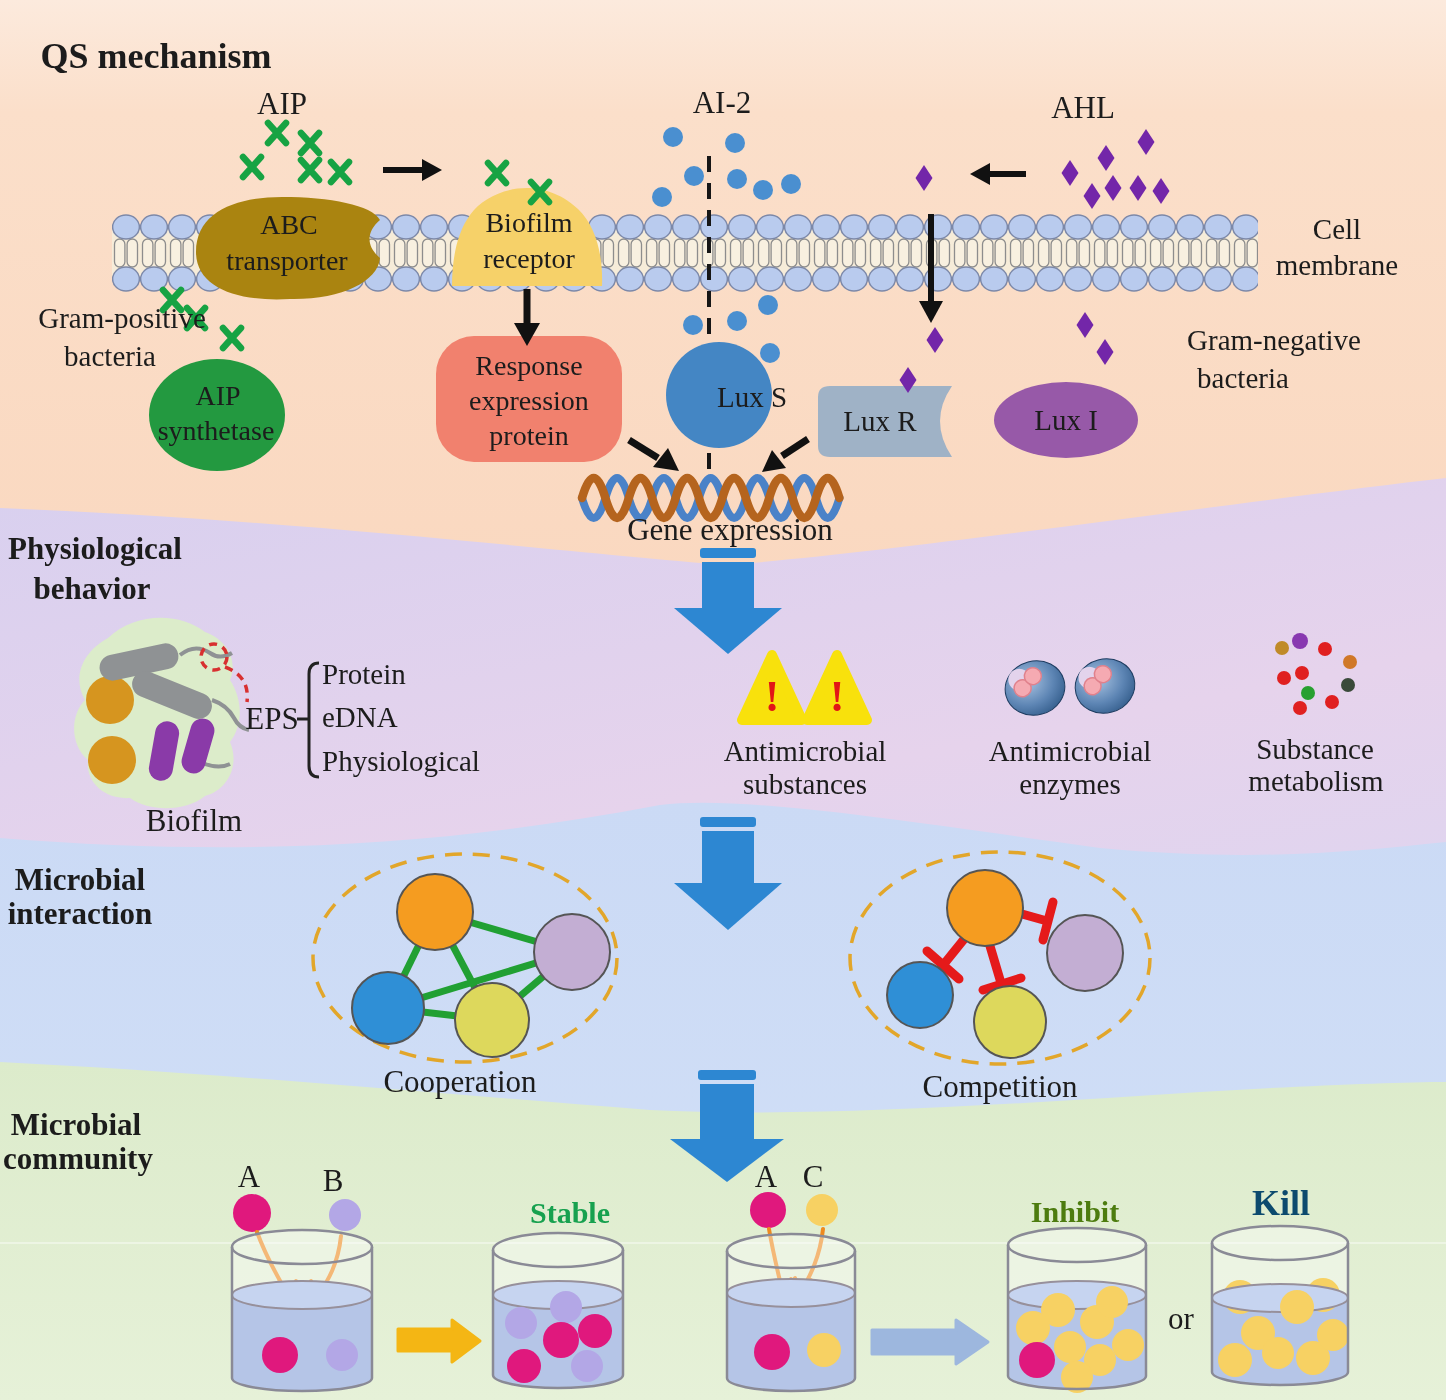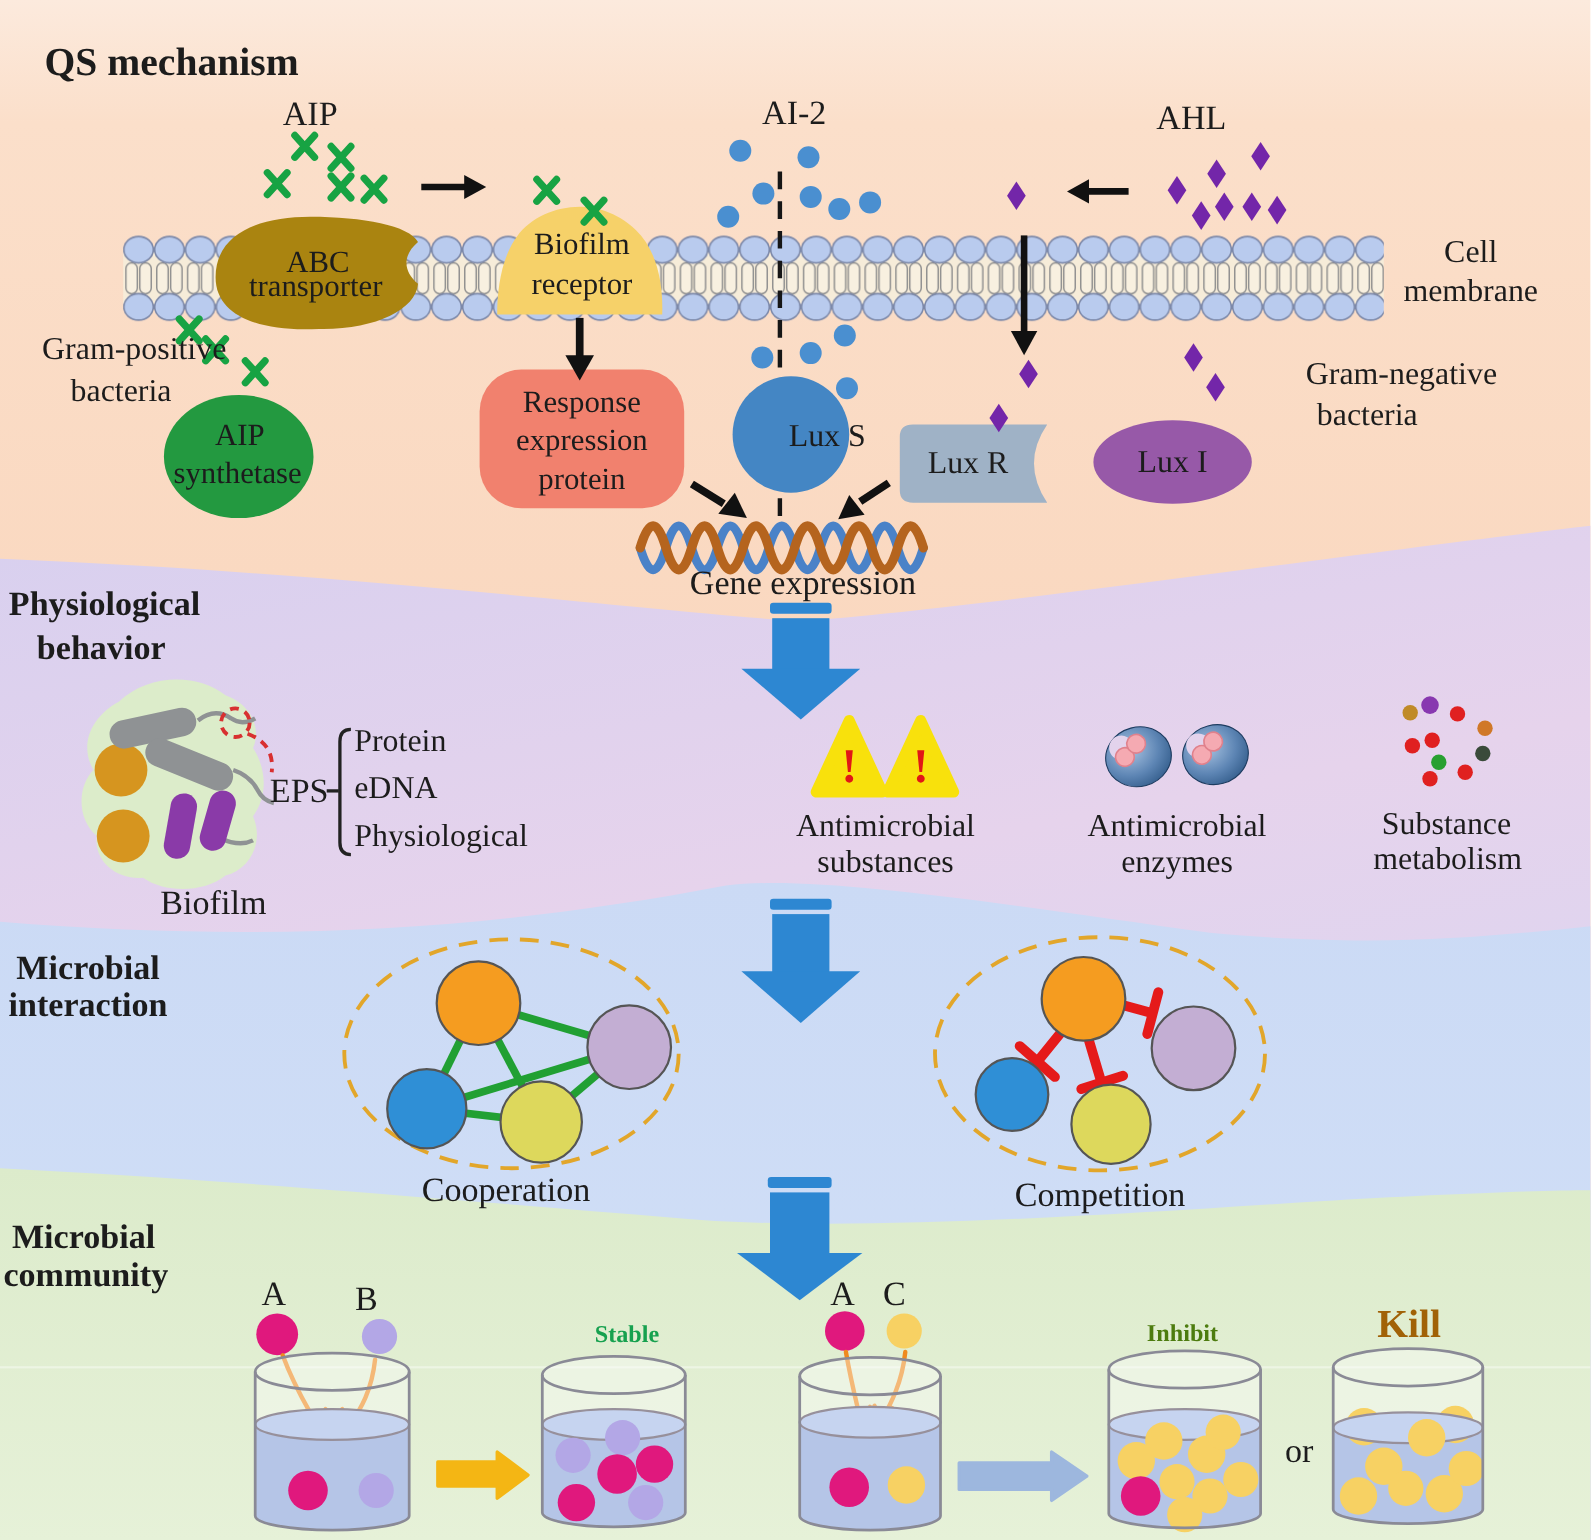--- a/index.html
+++ b/index.html
@@ -7,24 +7,24 @@
          font-family:"Liberation Serif",serif;}
   #stage svg{position:absolute;left:0;top:0;}
   .lbl{position:absolute;transform:translate(-50%,-50%);white-space:nowrap;
        color:#1c1c1c;line-height:1.05;}
   .lbl-left{position:absolute;transform:translate(0,-50%);white-space:nowrap;color:#1c1c1c;}
   .s36{font-size:36px;font-weight:700;}
   .s31b{font-size:31px;font-weight:700;}
   .s31{font-size:31px;}
   .s29{font-size:29px;}
   .s28{font-size:28px;}
-  .s33{font-size:22px;font-weight:700;}
+  .s33{font-size:30px;font-weight:700;}
   .green{color:#17a14f;}
   .purple{color:#4d7c0f;}
-  .red{color:#a16207;}
+  .red{color:#0c4a6e;}
   .warn{color:#e21616;font-size:44px;font-weight:700;}
 </style>
 </head>
 <body>
 
 <div id="stage">
 
 <svg width="1446" height="1400" viewBox="0 0 1446 1400">
   <defs>
     <linearGradient id="g1" x1="0" y1="0" x2="0" y2="1">
@@ -344,21 +344,21 @@
 <div class="lbl s36" style="left:156px;top:57px">QS mechanism</div>
 <div class="lbl s31" style="left:282px;top:104px">AIP</div>
 <div class="lbl s31" style="left:722px;top:103px">AI-2</div>
 <div class="lbl s31" style="left:1083px;top:108px">AHL</div>
 <div class="lbl s29" style="left:1337px;top:229px">Cell</div>
 <div class="lbl s29" style="left:1337px;top:265px">membrane</div>
 <div class="lbl s29" style="left:122px;top:318px">Gram-positive</div>
 <div class="lbl s29" style="left:110px;top:356px">bacteria</div>
 <div class="lbl s29" style="left:1274px;top:340px">Gram-negative</div>
 <div class="lbl s29" style="left:1243px;top:378px">bacteria</div>
-<div class="lbl s28" style="left:289px;top:239px">ABC</div>
+<div class="lbl s28" style="left:289px;top:225px">ABC</div>
 <div class="lbl s28" style="left:287px;top:261px">transporter</div>
 <div class="lbl s28" style="left:529px;top:223px">Biofilm</div>
 <div class="lbl s28" style="left:529px;top:259px">receptor</div>
 <div class="lbl s28" style="left:218px;top:396px">AIP</div>
 <div class="lbl s28" style="left:216px;top:431px">synthetase</div>
 <div class="lbl s28" style="left:529px;top:366px">Response</div>
 <div class="lbl s28" style="left:529px;top:401px">expression</div>
 <div class="lbl s28" style="left:529px;top:436px">protein</div>
 <div class="lbl s29" style="left:752px;top:397px">Lux S</div>
 <div class="lbl s29" style="left:880px;top:421px">Lux R</div>

